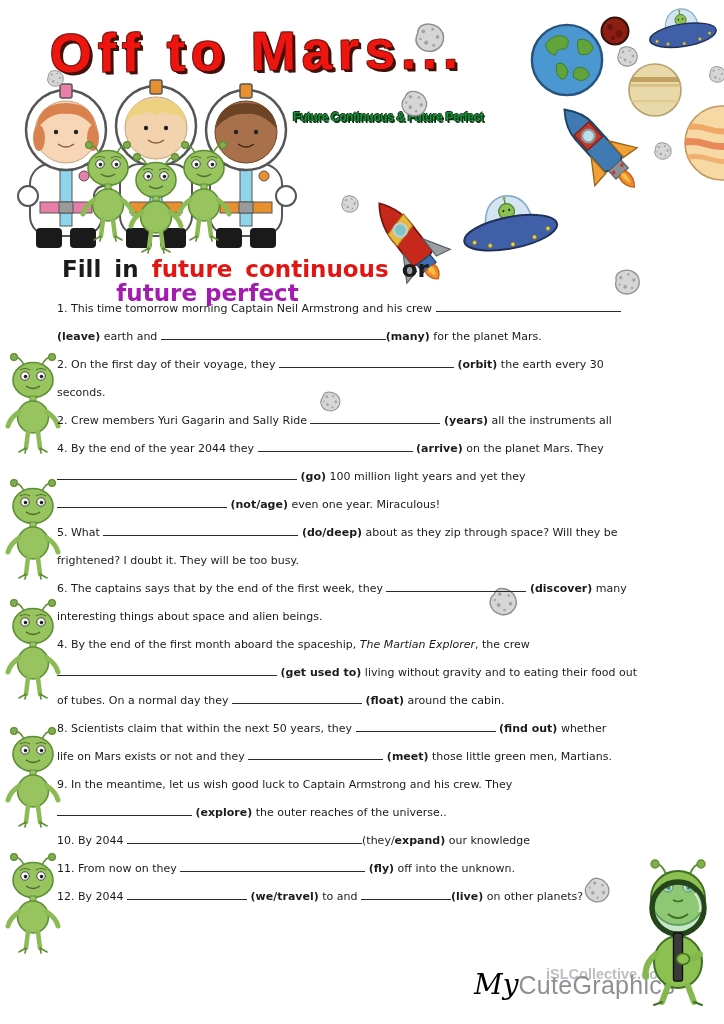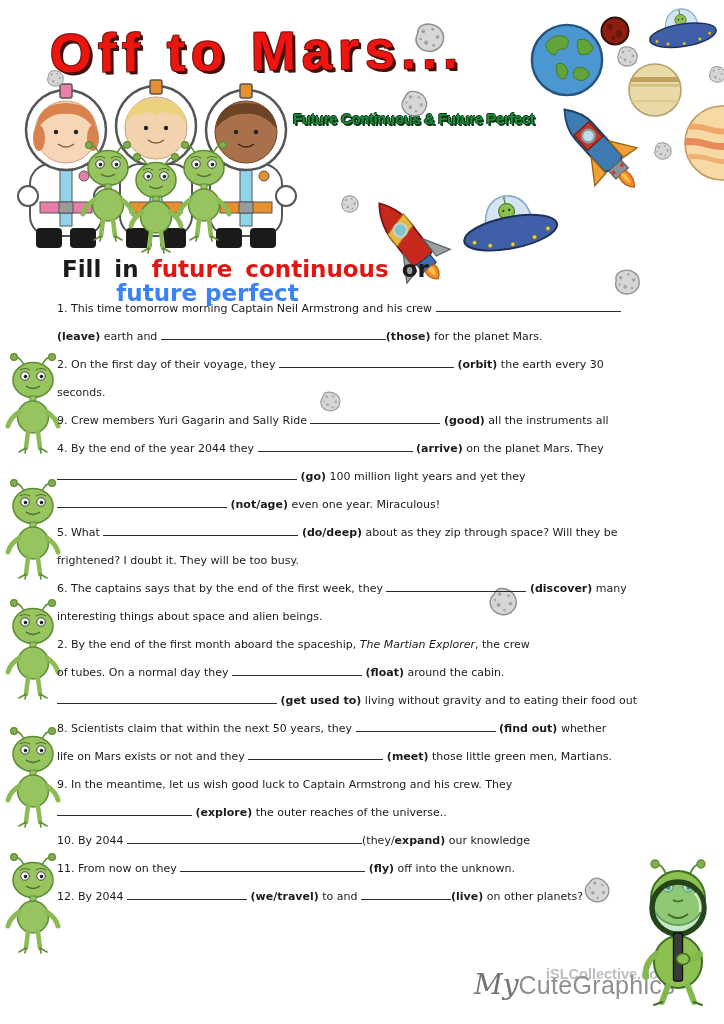--- a/index.html
+++ b/index.html
@@ -11,38 +11,38 @@
   
   .title{
     left:50px;top:20px;font-family:"Liberation Sans",sans-serif;
     font-size:54px;font-weight:bold;letter-spacing:6px;color:#ee1410;
     text-shadow:2px 2px 0 #43100a,3px 3px 0 #43100a,-1px -1px 0 #7d1a10,
                 1px -1px 0 #7d1a10,-1px 1px 0 #7d1a10;
     transform:rotate(-0.6deg);white-space:nowrap;
   }
   .subtitle{
     left:293px;top:110px;font-family:"Liberation Sans",sans-serif;
-    font-size:15px;font-weight:bold;letter-spacing:-0.4px;color:#1d8a3e;
+    font-size:12px;font-weight:bold;letter-spacing:-0.4px;color:#1d8a3e;
     text-shadow:1px 1px 0 #08340f,-1px 0 0 #08340f,0 -1px 0 #08340f,1.5px 1.5px 0 #08340f;
     white-space:nowrap;
   }
   
   .instr1{left:62px;top:256px;font-size:23px;font-weight:bold;word-spacing:5px;white-space:nowrap;}
   .instr1 .red{color:#e31512;}
-  .instr2{left:90px;top:280px;width:235px;text-align:center;font-size:23px;font-weight:bold;color:#3b82f6;}
+  .instr2{left:90px;top:280px;width:235px;text-align:center;font-size:23px;font-weight:bold;color:#a21caf;}
   
   .questions{left:57px;top:295px;width:662px;font-size:11px;}
   .line{height:28px;line-height:28px;white-space:nowrap;}
   .seg-bold{font-weight:bold;}
   .seg-italic{font-style:italic;}
   .blank{display:inline-block;border-bottom:1.4px solid #2a2a2a;height:13px;vertical-align:baseline;}
   
   .watermark{left:546px;top:966px;font-size:14.5px;font-weight:bold;color:#bcc0c4;z-index:2;font-family:"Liberation Sans",sans-serif;}
   .logo{left:474px;top:968px;z-index:3;white-space:nowrap;}
-  .logo .my{font-family:"DejaVu Serif",serif;font-style:italic;font-size:28px;color:#737373;}
+  .logo .my{font-family:"DejaVu Serif",serif;font-style:italic;font-size:28px;color:#000000;}
   .logo .rest{font-family:"Liberation Sans",sans-serif;font-size:25px;color:#8d9194;letter-spacing:.3px;}
   svg.deco{position:absolute;overflow:visible;}
   .z4{z-index:4;}
 </style>
 </head>
 <body>
 
 <svg width="0" height="0" style="position:absolute" aria-hidden="true">
   <defs>
     <g id="alien-shape">
@@ -314,34 +314,34 @@
   <span>Fill in</span>
   <span> </span>
   <span class="red">future continuous</span>
   <span> </span>
   <span>or</span>
 </div>
 <div class="abs instr2">future perfect</div>
 
 <div class="abs questions">
     <div class="line"><span class="seg-text">1. This time tomorrow morning Captain Neil Armstrong and his crew </span><span class="blank" style="width: 185px;"></span></div>
-    <div class="line"><span class="seg-bold">(leave)</span><span class="seg-text"> earth and </span><span class="blank" style="width: 225px;"></span><span class="seg-bold">(those)</span><span class="seg-text"> for the planet Mars.</span></div>
+    <div class="line"><span class="seg-bold">(leave)</span><span class="seg-text"> earth and </span><span class="blank" style="width: 225px;"></span><span class="seg-bold">(many)</span><span class="seg-text"> for the planet Mars.</span></div>
     <div class="line"><span class="seg-text">2. On the first day of their voyage, they </span><span class="blank" style="width: 175px;"></span><span class="seg-text"> </span><span class="seg-bold">(orbit)</span><span class="seg-text"> the earth every 30</span></div>
     <div class="line"><span class="seg-text">seconds.</span></div>
-    <div class="line"><span class="seg-text">9. Crew members Yuri Gagarin and Sally Ride </span><span class="blank" style="width: 130px;"></span><span class="seg-text"> </span><span class="seg-bold">(good)</span><span class="seg-text"> all the instruments all</span></div>
+    <div class="line"><span class="seg-text">2. Crew members Yuri Gagarin and Sally Ride </span><span class="blank" style="width: 130px;"></span><span class="seg-text"> </span><span class="seg-bold">(years)</span><span class="seg-text"> all the instruments all</span></div>
     <div class="line"><span class="seg-text">4. By the end of the year 2044 they </span><span class="blank" style="width: 155px;"></span><span class="seg-text"> </span><span class="seg-bold">(arrive)</span><span class="seg-text"> on the planet Mars. They</span></div>
     <div class="line"><span class="blank" style="width: 240px;"></span><span class="seg-text"> </span><span class="seg-bold">(go)</span><span class="seg-text"> 100 million light years and yet they</span></div>
     <div class="line"><span class="blank" style="width: 170px;"></span><span class="seg-text"> </span><span class="seg-bold">(not/age)</span><span class="seg-text"> even one year. Miraculous!</span></div>
     <div class="line"><span class="seg-text">5. What </span><span class="blank" style="width: 195px;"></span><span class="seg-text"> </span><span class="seg-bold">(do/deep)</span><span class="seg-text"> about as they zip through space? Will they be</span></div>
     <div class="line"><span class="seg-text">frightened? I doubt it. They will be too busy.</span></div>
     <div class="line"><span class="seg-text">6. The captains says that by the end of the first week, they </span><span class="blank" style="width: 140px;"></span><span class="seg-text"> </span><span class="seg-bold">(discover)</span><span class="seg-text"> many</span></div>
     <div class="line"><span class="seg-text">interesting things about space and alien beings.</span></div>
-    <div class="line"><span class="seg-text">2. By the end of the first month aboard the spaceship, </span><span class="seg-italic">The Martian Explorer</span><span class="seg-text">, the crew</span></div>
+    <div class="line"><span class="seg-text">4. By the end of the first month aboard the spaceship, </span><span class="seg-italic">The Martian Explorer</span><span class="seg-text">, the crew</span></div>
+    <div class="line"><span class="blank" style="width: 220px;"></span><span class="seg-text"> </span><span class="seg-bold">(get used to)</span><span class="seg-text"> living without gravity and to eating their food out</span></div>
     <div class="line"><span class="seg-text">of tubes. On a normal day they </span><span class="blank" style="width: 130px;"></span><span class="seg-text"> </span><span class="seg-bold">(float)</span><span class="seg-text"> around the cabin.</span></div>
-    <div class="line"><span class="blank" style="width: 220px;"></span><span class="seg-text"> </span><span class="seg-bold">(get used to)</span><span class="seg-text"> living without gravity and to eating their food out</span></div>
     <div class="line"><span class="seg-text">8. Scientists claim that within the next 50 years, they </span><span class="blank" style="width: 140px;"></span><span class="seg-text"> </span><span class="seg-bold">(find out)</span><span class="seg-text"> whether</span></div>
     <div class="line"><span class="seg-text">life on Mars exists or not and they </span><span class="blank" style="width: 135px;"></span><span class="seg-text"> </span><span class="seg-bold">(meet)</span><span class="seg-text"> those little green men, Martians.</span></div>
     <div class="line"><span class="seg-text">9. In the meantime, let us wish good luck to Captain Armstrong and his crew. They</span></div>
     <div class="line"><span class="blank" style="width: 135px;"></span><span class="seg-text"> </span><span class="seg-bold">(explore)</span><span class="seg-text"> the outer reaches of the universe..</span></div>
     <div class="line"><span class="seg-text">10. By 2044 </span><span class="blank" style="width: 235px;"></span><span class="seg-text">(they/</span><span class="seg-bold">expand)</span><span class="seg-text"> our knowledge</span></div>
     <div class="line"><span class="seg-text">11. From now on they </span><span class="blank" style="width: 185px;"></span><span class="seg-text"> </span><span class="seg-bold">(fly)</span><span class="seg-text"> off into the unknown.</span></div>
     <div class="line"><span class="seg-text">12. By 2044 </span><span class="blank" style="width: 120px;"></span><span class="seg-text"> </span><span class="seg-bold">(we/travel)</span><span class="seg-text"> to and </span><span class="blank" style="width: 90px;"></span><span class="seg-bold">(live)</span><span class="seg-text"> on other planets?</span></div>
   </div>
 
 <div class="abs watermark">iSLCollective.com</div>

